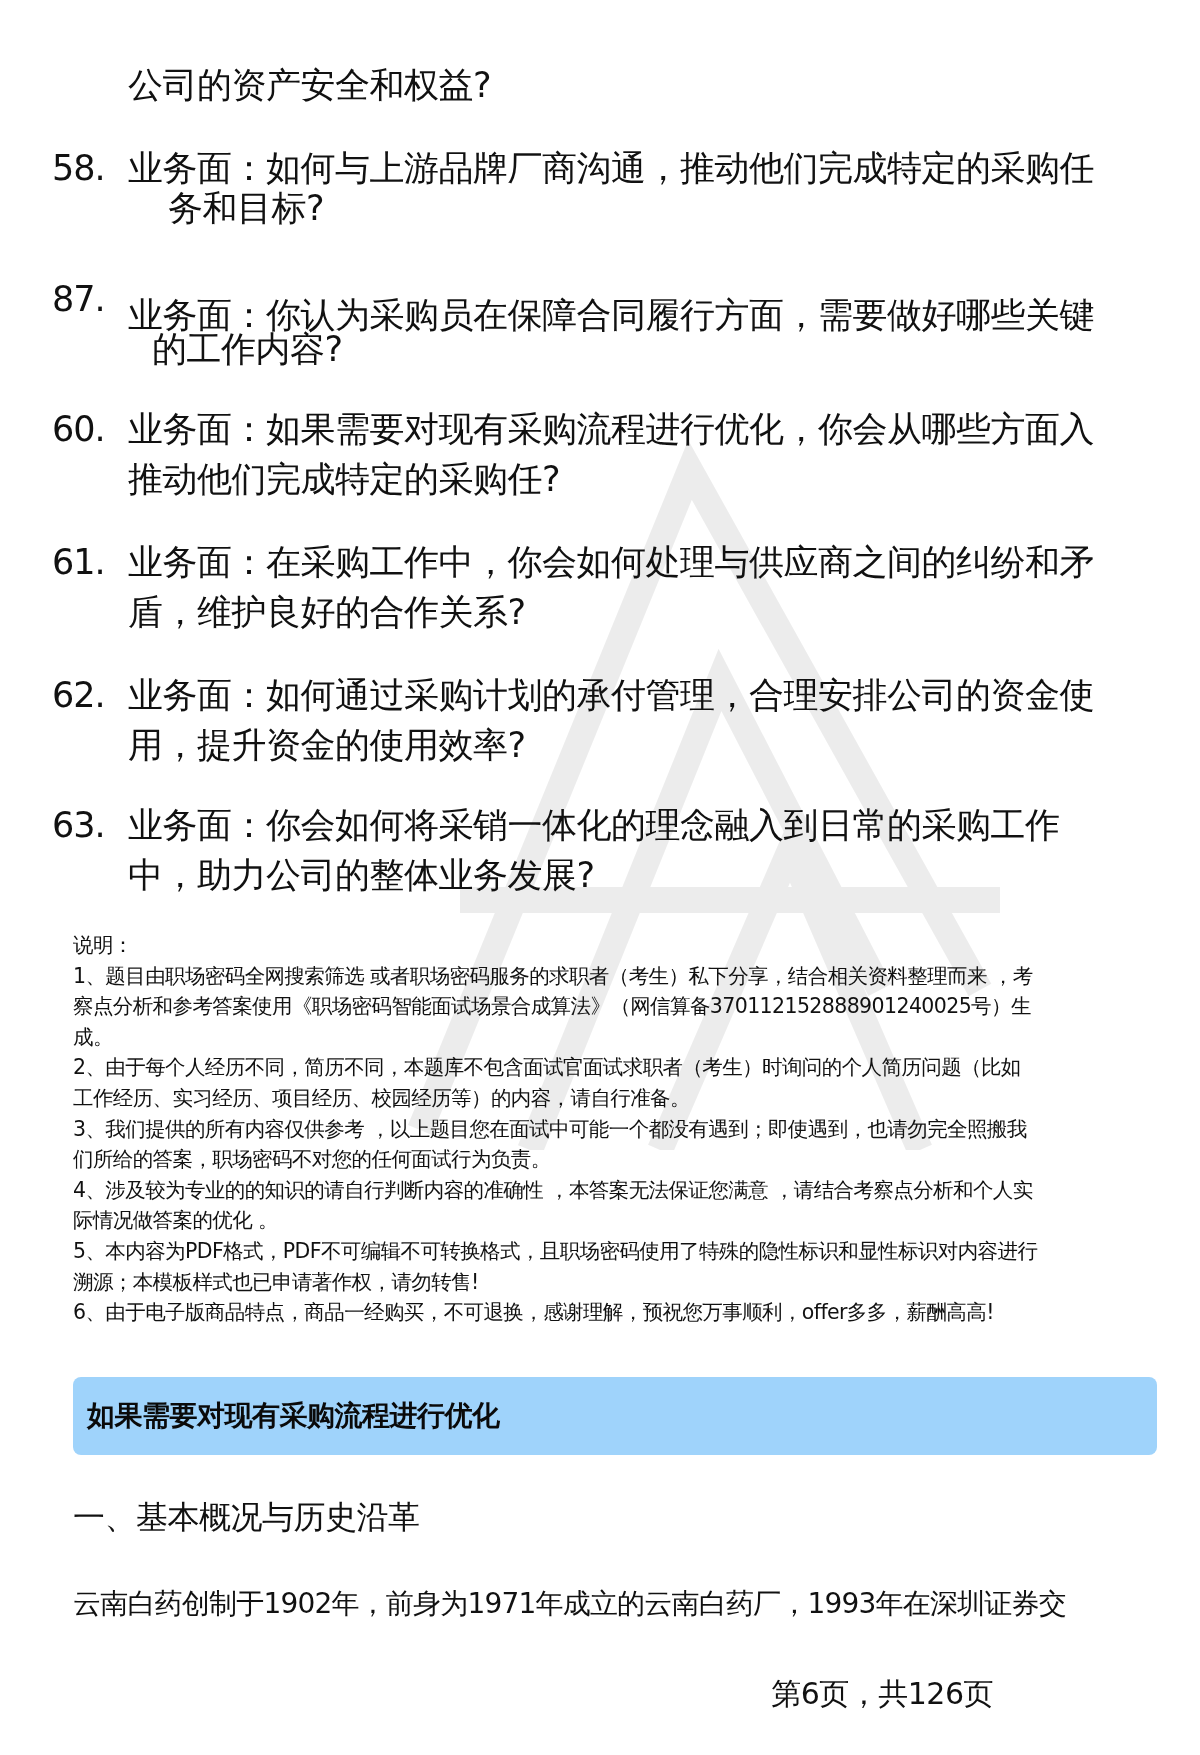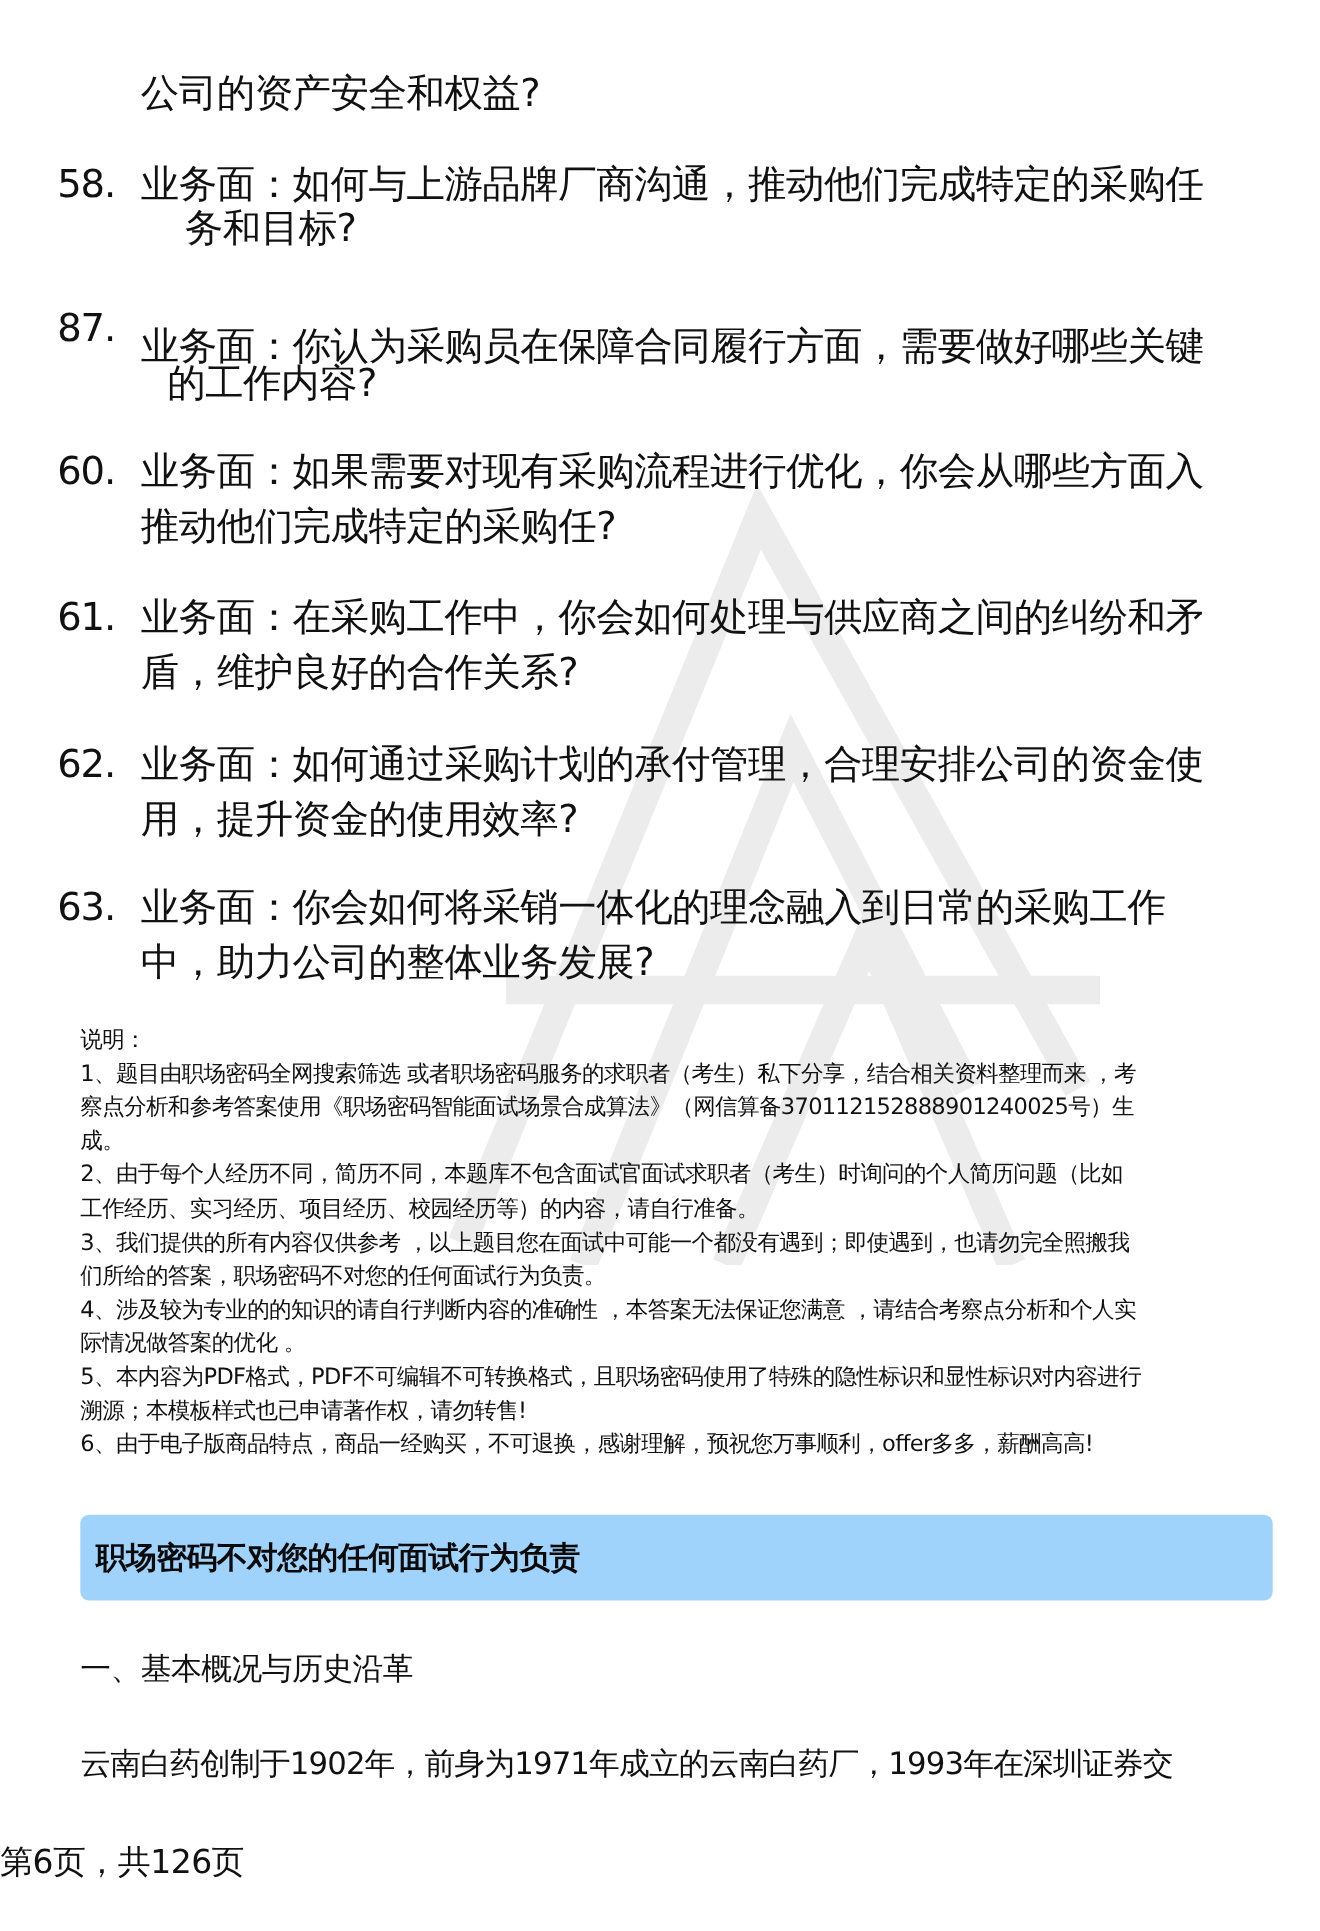--- a/index.html
+++ b/index.html
@@ -17,23 +17,23 @@
   .q .line { position:absolute; left:128px; white-space:nowrap; letter-spacing:-0.5px; }
   .notes { position:absolute; left:73px; top:930px; width:1090px; font-size:20.5px; line-height:30.6px; }
   .notes div { white-space:nowrap; letter-spacing:-0.6px; }
   .banner {
     position:absolute; left:73px; top:1377px; width:1084px; height:78px;
     background:#9fd3fb; border-radius:8px;
   }
   .banner span {
     position:absolute; left:14px; top:20px; font-size:28px; font-weight:bold; letter-spacing:-0.5px; color:#0a0a0a;
   }
-  .section-h { position:absolute; left:73px; top:1497px; font-size:28px; line-height:40px; letter-spacing:-0.5px; }
+  .section-h { position:absolute; left:73px; top:1497px; font-size:32px; line-height:40px; letter-spacing:-0.5px; }
   .para { position:absolute; left:73px; top:1584px; font-size:28px; line-height:40px; white-space:nowrap; letter-spacing:-0.8px; }
-  .footer { position:absolute; left:0; width:993px; top:1673px; text-align:left; font-size:30px; line-height:42px; letter-spacing:-0.5px; }
+  .footer { position:absolute; left:0; width:993px; top:1673px; text-align:right; font-size:30px; line-height:42px; letter-spacing:-0.5px; }
 </style>
 </head>
 <body>
 
 <svg class="watermark" viewBox="0 0 700 720">
   <g fill="none" stroke="#000" stroke-width="26">
     <polyline points="60,700 330,40 620,560"></polyline>
     <polyline points="170,720 360,250 520,560"></polyline>
     <polyline points="300,720 430,420 560,720"></polyline>
     <line x1="100" y1="470" x2="640" y2="470"></line>
@@ -87,18 +87,18 @@
   <div>3、我们提供的所有内容仅供参考 ，以上题目您在面试中可能一个都没有遇到；即使遇到，也请勿完全照搬我</div>
   <div>们所给的答案，职场密码不对您的任何面试行为负责。</div>
   <div>4、涉及较为专业的的知识的请自行判断内容的准确性 ，本答案无法保证您满意 ，请结合考察点分析和个人实</div>
   <div>际情况做答案的优化 。</div>
   <div>5、本内容为PDF格式，PDF不可编辑不可转换格式，且职场密码使用了特殊的隐性标识和显性标识对内容进行</div>
   <div>溯源；本模板样式也已申请著作权，请勿转售!</div>
   <div>6、由于电子版商品特点，商品一经购买，不可退换，感谢理解，预祝您万事顺利，offer多多，薪酬高高!</div>
 </div>
 
 <div class="banner">
-  <span>职场密码不对您的任何面试行为负责</span>
+  <span>如果需要对现有采购流程进行优化</span>
 </div>
 
 <div class="section-h">一、基本概况与历史沿革</div>
 <div class="para">云南白药创制于1902年，前身为1971年成立的云南白药厂，1993年在深圳证券交</div>
 <div class="footer">第6页，共126页</div>
 
 </body></html>

